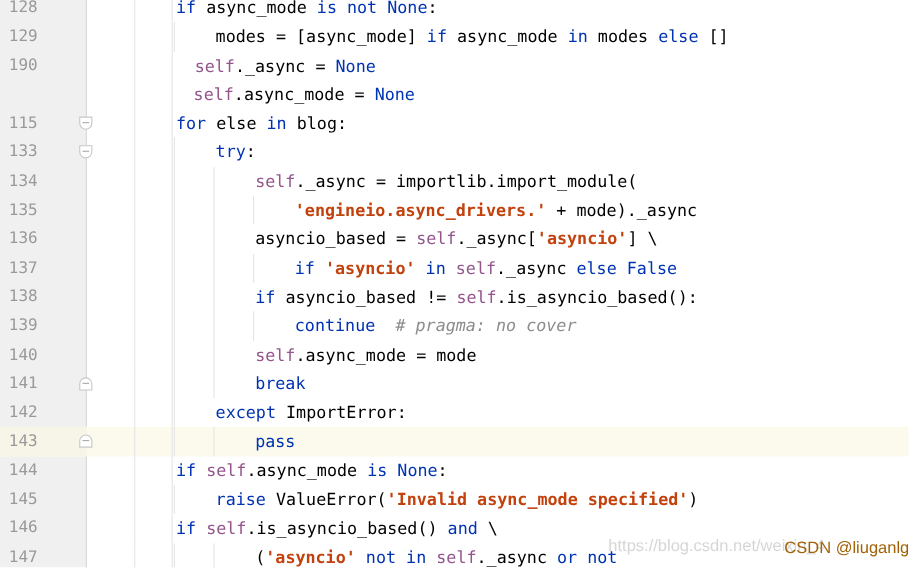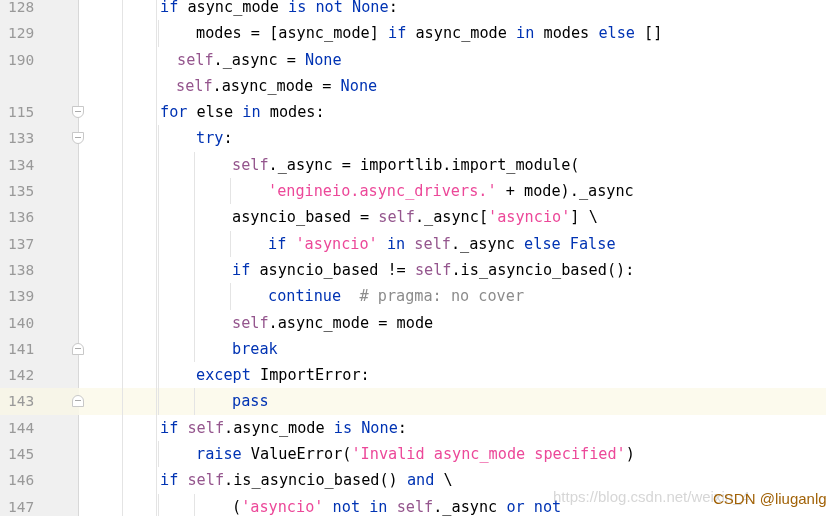--- a/index.html
+++ b/index.html
@@ -38,22 +38,22 @@
     .fold.open { top: 7px; border-radius: 0 0 6px 6px; }
     .fold.close { top: 7px; border-radius: 6px 6px 0 0; }
     .fold::after {
       content: ""; position: absolute; left: 2px; top: 4px; width: 6px; height: 1px; background: #aaaaaa;
     }
     .indent-guide {
       position: absolute; width: 1px; background: #e4e4e4;
     }
     .kw { color: #0033b3; }
     .self { color: #94558d; }
-    .str { color: #ec4899; font-weight: normal; margin-top: 35px; }
-    .cmt { color: #8c8c8c; }
+    .str { color: #c2410c; font-weight: bold; margin-top: 35px; }
+    .cmt { color: #8c8c8c; font-style: italic; }
     .watermark {
       position: absolute; left: 553px; top: 488px;
       font-family: "Liberation Sans", sans-serif; font-size: 15px;
       color: rgba(180,180,180,0.55);
       white-space: nowrap;
     }
     .csdn {
       position: absolute; left: 713px; top: 490px;
       font-family: "Liberation Sans", sans-serif; font-size: 15px;
       color: #a16207; white-space: nowrap;
@@ -63,21 +63,21 @@
 <body>
 
 <div class="gutter"></div>
 <div class="gutter-border"></div>
 
 <div class="editor" id="editor">
     <div class="line"><span class="ln">128</span><span class="indent-guide" style="left: 122px; top: 0px; height: 100%;"></span><span class="indent-guide" style="left: 156px; top: 0px; height: 100%;"></span><span class="code" style="left: 160px;"><span class="kw">if</span><span> async_mode </span><span class="kw">is not None</span><span>:</span></span></div>
     <div class="line"><span class="ln">129</span><span class="indent-guide" style="left: 158px; top: 0px; height: 100%;"></span><span class="indent-guide" style="left: 122px; top: 0px; height: 100%;"></span><span class="indent-guide" style="left: 156px; top: 0px; height: 100%;"></span><span class="code" style="left: 196px;"><span>modes = [async_mode] </span><span class="kw">if</span><span> async_mode </span><span class="kw">in</span><span> modes </span><span class="kw">else</span><span> []</span></span></div>
     <div class="line"><span class="ln">190</span><span class="indent-guide" style="left: 122px; top: 0px; height: 100%;"></span><span class="indent-guide" style="left: 156px; top: 0px; height: 100%;"></span><span class="code" style="left: 177px;"><span class="self">self</span><span>._async = </span><span class="kw">None</span></span></div>
     <div class="line"><span class="indent-guide" style="left: 122px; top: 0px; height: 100%;"></span><span class="indent-guide" style="left: 156px; top: 0px; height: 100%;"></span><span class="code" style="left: 176px;"><span class="self">self</span><span>.async_mode = </span><span class="kw">None</span></span></div>
-    <div class="line"><span class="ln">115</span><span class="fold open"></span><span class="indent-guide" style="left: 122px; top: 0px; height: 100%;"></span><span class="indent-guide" style="left: 156px; top: 0px; height: 100%;"></span><span class="code" style="left: 160px;"><span class="kw">for</span><span> else </span><span class="kw">in</span><span> modes:</span></span></div>
+    <div class="line"><span class="ln">115</span><span class="fold open"></span><span class="indent-guide" style="left: 122px; top: 0px; height: 100%;"></span><span class="indent-guide" style="left: 156px; top: 0px; height: 100%;"></span><span class="code" style="left: 160px;"><span class="kw">for</span><span> else </span><span class="kw">in</span><span> blog:</span></span></div>
     <div class="line"><span class="ln">133</span><span class="fold open"></span><span class="indent-guide" style="left: 158px; top: 0px; height: 100%;"></span><span class="indent-guide" style="left: 122px; top: 0px; height: 100%;"></span><span class="indent-guide" style="left: 156px; top: 0px; height: 100%;"></span><span class="code" style="left: 196px;"><span class="kw">try</span><span>:</span></span></div>
     <div class="line"><span class="ln">134</span><span class="indent-guide" style="left: 158px; top: 0px; height: 100%;"></span><span class="indent-guide" style="left: 194px; top: 0px; height: 100%;"></span><span class="indent-guide" style="left: 122px; top: 0px; height: 100%;"></span><span class="indent-guide" style="left: 156px; top: 0px; height: 100%;"></span><span class="code" style="left: 232px;"><span class="self">self</span><span>._async = importlib.import_module(</span></span></div>
     <div class="line"><span class="ln">135</span><span class="indent-guide" style="left: 158px; top: 0px; height: 100%;"></span><span class="indent-guide" style="left: 194px; top: 0px; height: 100%;"></span><span class="indent-guide" style="left: 230px; top: 0px; height: 100%;"></span><span class="indent-guide" style="left: 122px; top: 0px; height: 100%;"></span><span class="indent-guide" style="left: 156px; top: 0px; height: 100%;"></span><span class="code" style="left: 268px;"><span class="str">'engineio.async_drivers.'</span><span> + mode)._async</span></span></div>
     <div class="line"><span class="ln">136</span><span class="indent-guide" style="left: 158px; top: 0px; height: 100%;"></span><span class="indent-guide" style="left: 194px; top: 0px; height: 100%;"></span><span class="indent-guide" style="left: 122px; top: 0px; height: 100%;"></span><span class="indent-guide" style="left: 156px; top: 0px; height: 100%;"></span><span class="code" style="left: 232px;"><span>asyncio_based = </span><span class="self">self</span><span>._async[</span><span class="str">'asyncio'</span><span>] \</span></span></div>
     <div class="line"><span class="ln">137</span><span class="indent-guide" style="left: 158px; top: 0px; height: 100%;"></span><span class="indent-guide" style="left: 194px; top: 0px; height: 100%;"></span><span class="indent-guide" style="left: 230px; top: 0px; height: 100%;"></span><span class="indent-guide" style="left: 122px; top: 0px; height: 100%;"></span><span class="indent-guide" style="left: 156px; top: 0px; height: 100%;"></span><span class="code" style="left: 268px;"><span class="kw">if</span><span> </span><span class="str">'asyncio'</span><span> </span><span class="kw">in</span><span> </span><span class="self">self</span><span>._async </span><span class="kw">else</span><span> </span><span class="kw">False</span></span></div>
     <div class="line"><span class="ln">138</span><span class="indent-guide" style="left: 158px; top: 0px; height: 100%;"></span><span class="indent-guide" style="left: 194px; top: 0px; height: 100%;"></span><span class="indent-guide" style="left: 122px; top: 0px; height: 100%;"></span><span class="indent-guide" style="left: 156px; top: 0px; height: 100%;"></span><span class="code" style="left: 232px;"><span class="kw">if</span><span> asyncio_based != </span><span class="self">self</span><span>.is_asyncio_based():</span></span></div>
     <div class="line"><span class="ln">139</span><span class="indent-guide" style="left: 158px; top: 0px; height: 100%;"></span><span class="indent-guide" style="left: 194px; top: 0px; height: 100%;"></span><span class="indent-guide" style="left: 230px; top: 0px; height: 100%;"></span><span class="indent-guide" style="left: 122px; top: 0px; height: 100%;"></span><span class="indent-guide" style="left: 156px; top: 0px; height: 100%;"></span><span class="code" style="left: 268px;"><span class="kw">continue</span><span>  </span><span class="cmt"># pragma: no cover</span></span></div>
     <div class="line"><span class="ln">140</span><span class="indent-guide" style="left: 158px; top: 0px; height: 100%;"></span><span class="indent-guide" style="left: 194px; top: 0px; height: 100%;"></span><span class="indent-guide" style="left: 122px; top: 0px; height: 100%;"></span><span class="indent-guide" style="left: 156px; top: 0px; height: 100%;"></span><span class="code" style="left: 232px;"><span class="self">self</span><span>.async_mode = mode</span></span></div>
     <div class="line"><span class="ln">141</span><span class="fold close"></span><span class="indent-guide" style="left: 158px; top: 0px; height: 100%;"></span><span class="indent-guide" style="left: 194px; top: 0px; height: 100%;"></span><span class="indent-guide" style="left: 122px; top: 0px; height: 100%;"></span><span class="indent-guide" style="left: 156px; top: 0px; height: 100%;"></span><span class="code" style="left: 232px;"><span class="kw">break</span></span></div>
     <div class="line"><span class="ln">142</span><span class="indent-guide" style="left: 158px; top: 0px; height: 100%;"></span><span class="indent-guide" style="left: 122px; top: 0px; height: 100%;"></span><span class="indent-guide" style="left: 156px; top: 0px; height: 100%;"></span><span class="code" style="left: 196px;"><span class="kw">except</span><span> ImportError:</span></span></div>

